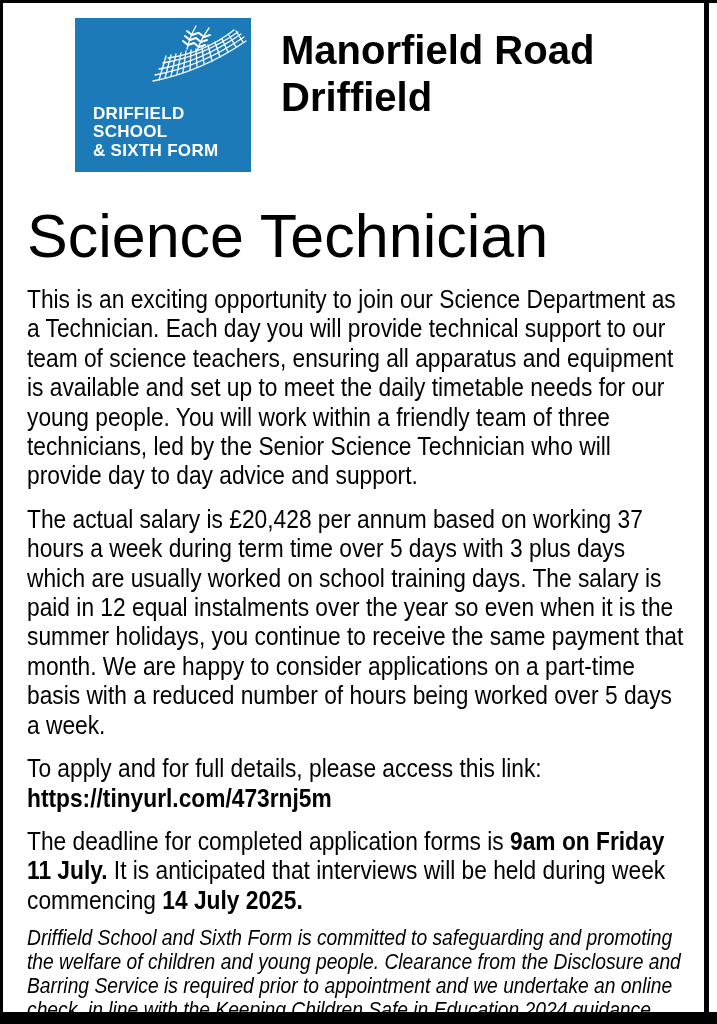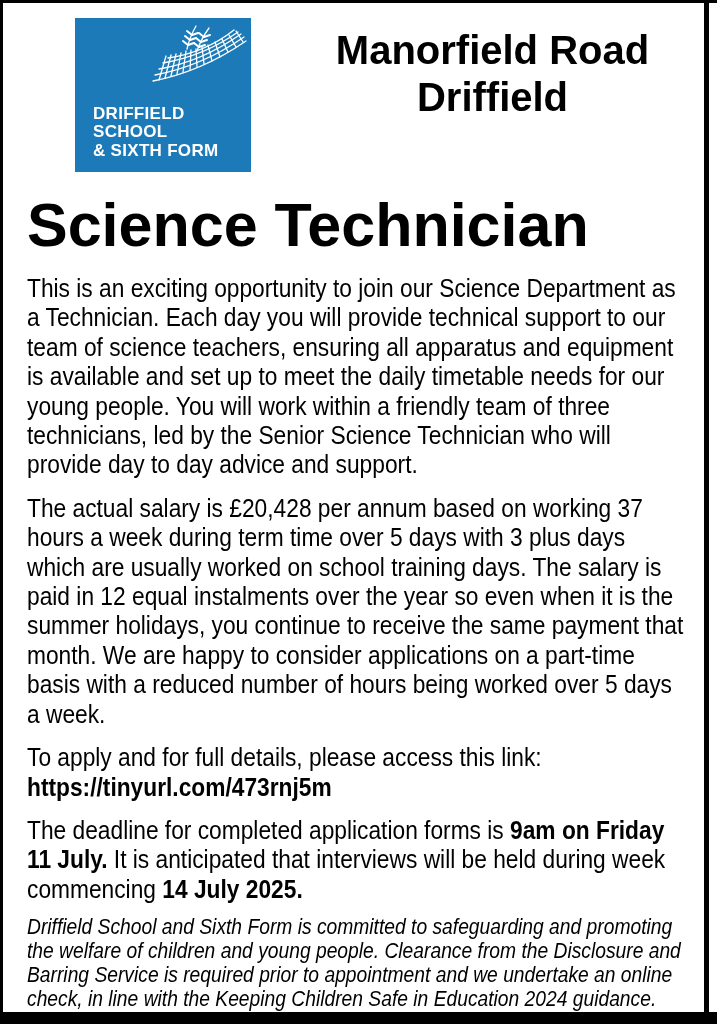--- a/index.html
+++ b/index.html
@@ -25,28 +25,28 @@
     width: 176px; height: 154px;
     background: #1c7ab8;
   }
   .logo-mesh { position: absolute; top: 6px; right: 2px; }
   .logo-text {
     position: absolute; left: 18px; bottom: 12px;
     color: #fff; font-weight: bold;
     font-size: 17px; line-height: 18.5px; letter-spacing: 0.3px;
   }
   .address {
-    flex: 1; text-align: center;
+    flex: 1; text-align: left;
     font-weight: bold; font-size: 40px; line-height: 47px;
     padding-top: 9px; padding-left: 30px;
   }
   .content { padding-left: 24px; padding-right: 10px; }
   .title {
-    margin: 21px 0 0 0;
-    font-size: 61px; line-height: 64px; font-weight: bold;
+    margin: 32px 0 0 0;
+    font-size: 61px; line-height: 64px; font-weight: normal;
   }
   .condensed {
     width: 757px;
     transform: scaleX(0.875);
     transform-origin: 0 0;
     font-size: 26px; line-height: 29.4px;
   }
   .par { margin: 14px 0 0 0; }
   .par.first { margin-top: 17px; }
   .par b { font-weight: bold; }

